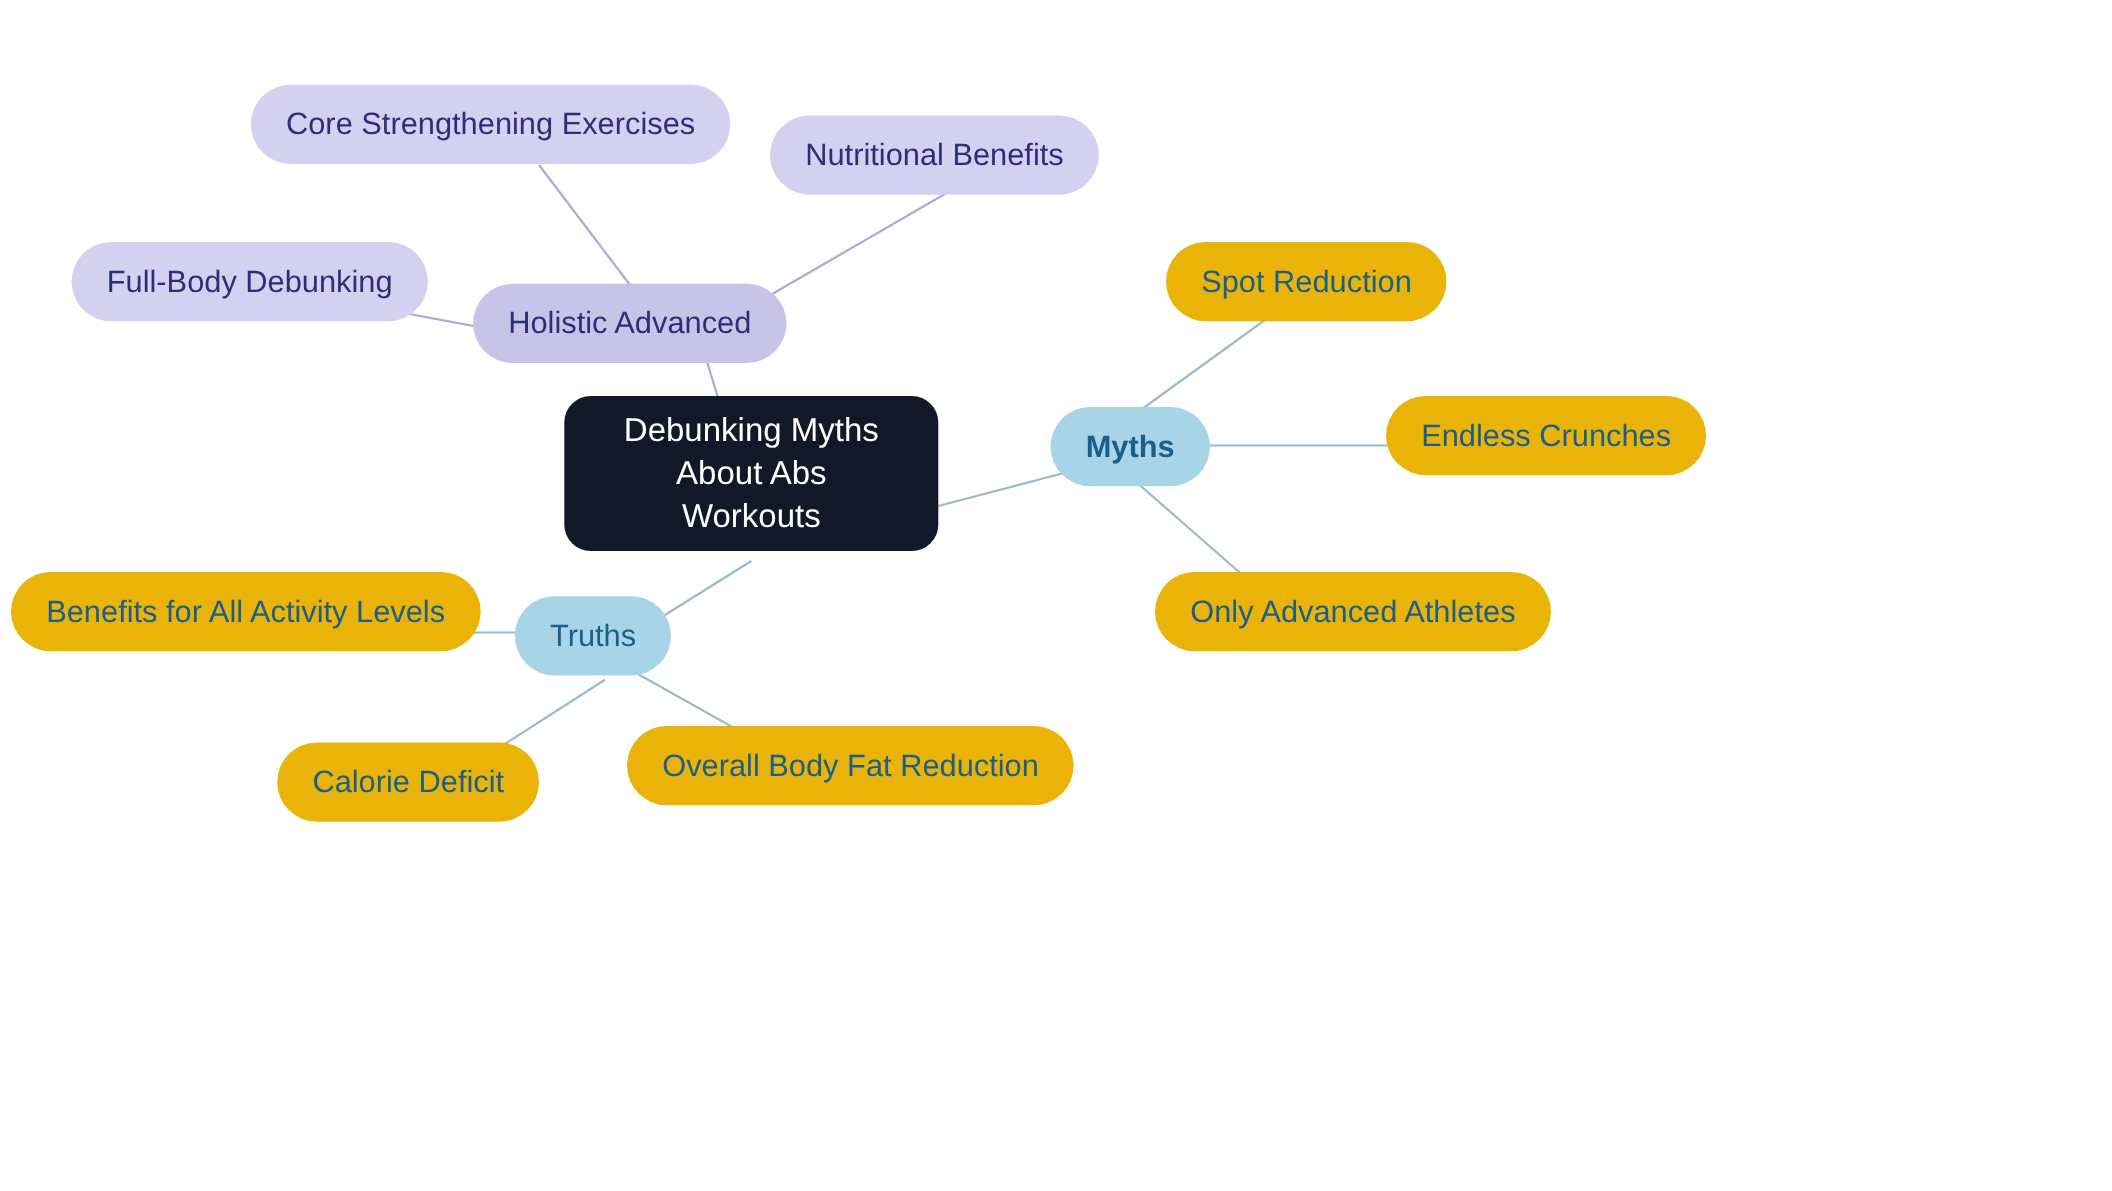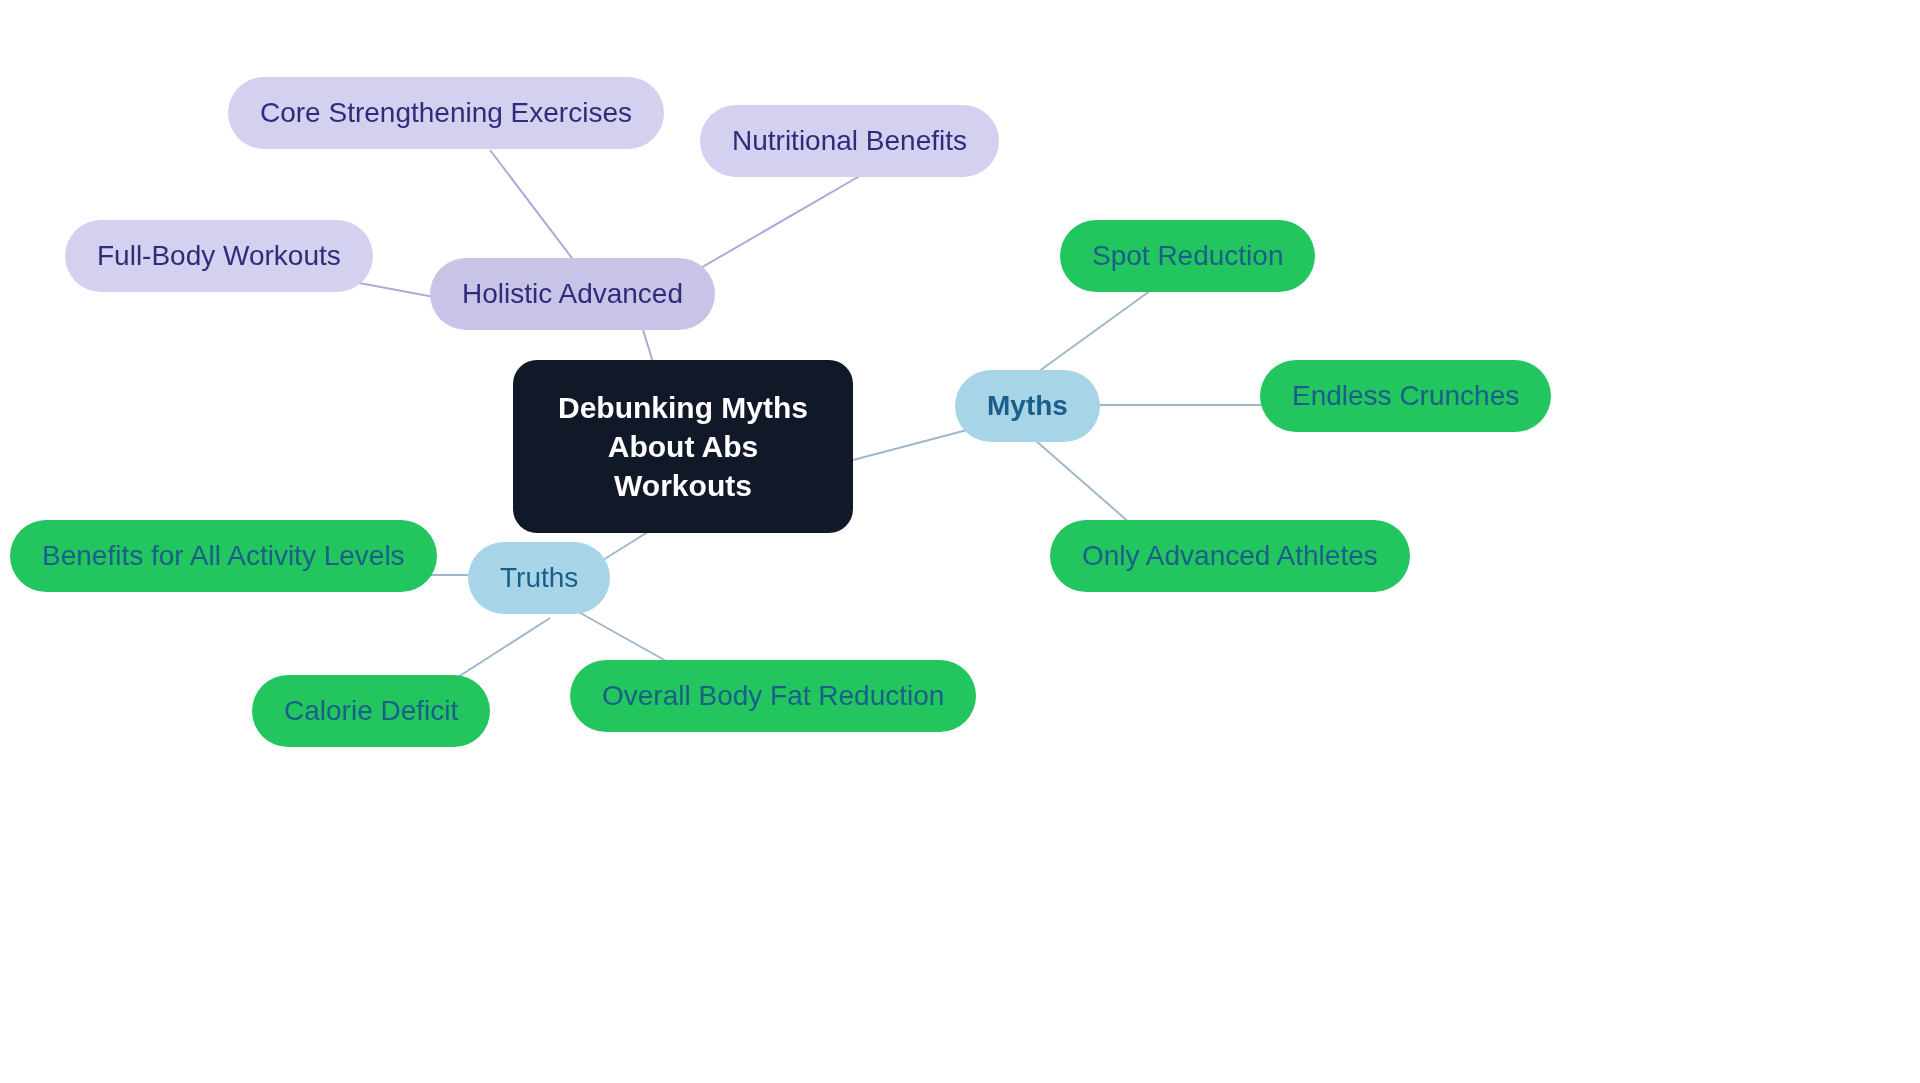--- a/index.html
+++ b/index.html
@@ -25,41 +25,41 @@
       line-height: 1.3;
       padding: 18px 32px;
       cursor: default;
       white-space: nowrap;
     }
 
     .node-center {
       background: #111827;
       color: #ffffff;
       font-size: 30px;
-      font-weight: 700;
+      font-weight: 400;
       border-radius: 24px;
       width: 340px;
       white-space: normal;
       text-align: center;
-      padding: 28px 36px;
+      padding: 12px 36px;
     }
 
     .node-purple {
       background: #d4d0f0;
       color: #2d2d7a;
       border: none;
     }
 
     .node-purple-mid {
       background: #c8c4e8;
       color: #2d2d7a;
     }
 
     .node-blue {
-      background: #22c55e;
+      background: #eab308;
       color: #1a5f8a;
       border: none;
     }
 
     .node-blue-mid {
       background: #a8d4e8;
       color: #1a5f8a;
     }
 
     svg.connections {
@@ -111,21 +111,21 @@
 </svg>
 
 <div class="node node-center" style="left: 513px; top: 360px;">Debunking Myths About Abs Workouts</div>
 
 <div class="node node-purple-mid" style="left: 430px; top: 258px;">Holistic Advanced</div>
 
 <div class="node node-purple" style="left: 228px; top: 77px;">Core Strengthening Exercises</div>
 
 <div class="node node-purple" style="left: 700px; top: 105px;">Nutritional Benefits</div>
 
-<div class="node node-purple" style="left: 65px; top: 220px;">Full-Body Workouts</div>
+<div class="node node-purple" style="left: 65px; top: 220px;">Full-Body Debunking</div>
 
 <div class="node node-blue-mid" style="left: 955px; top: 370px; font-weight: bold;">Myths</div>
 
 <div class="node node-blue" style="left: 1060px; top: 220px;">Spot Reduction</div>
 
 <div class="node node-blue" style="left: 1260px; top: 360px;">Endless Crunches</div>
 
 <div class="node node-blue" style="left: 1050px; top: 520px;">Only Advanced Athletes</div>
 
 <div class="node node-blue-mid" style="left: 468px; top: 542px;">Truths</div>

